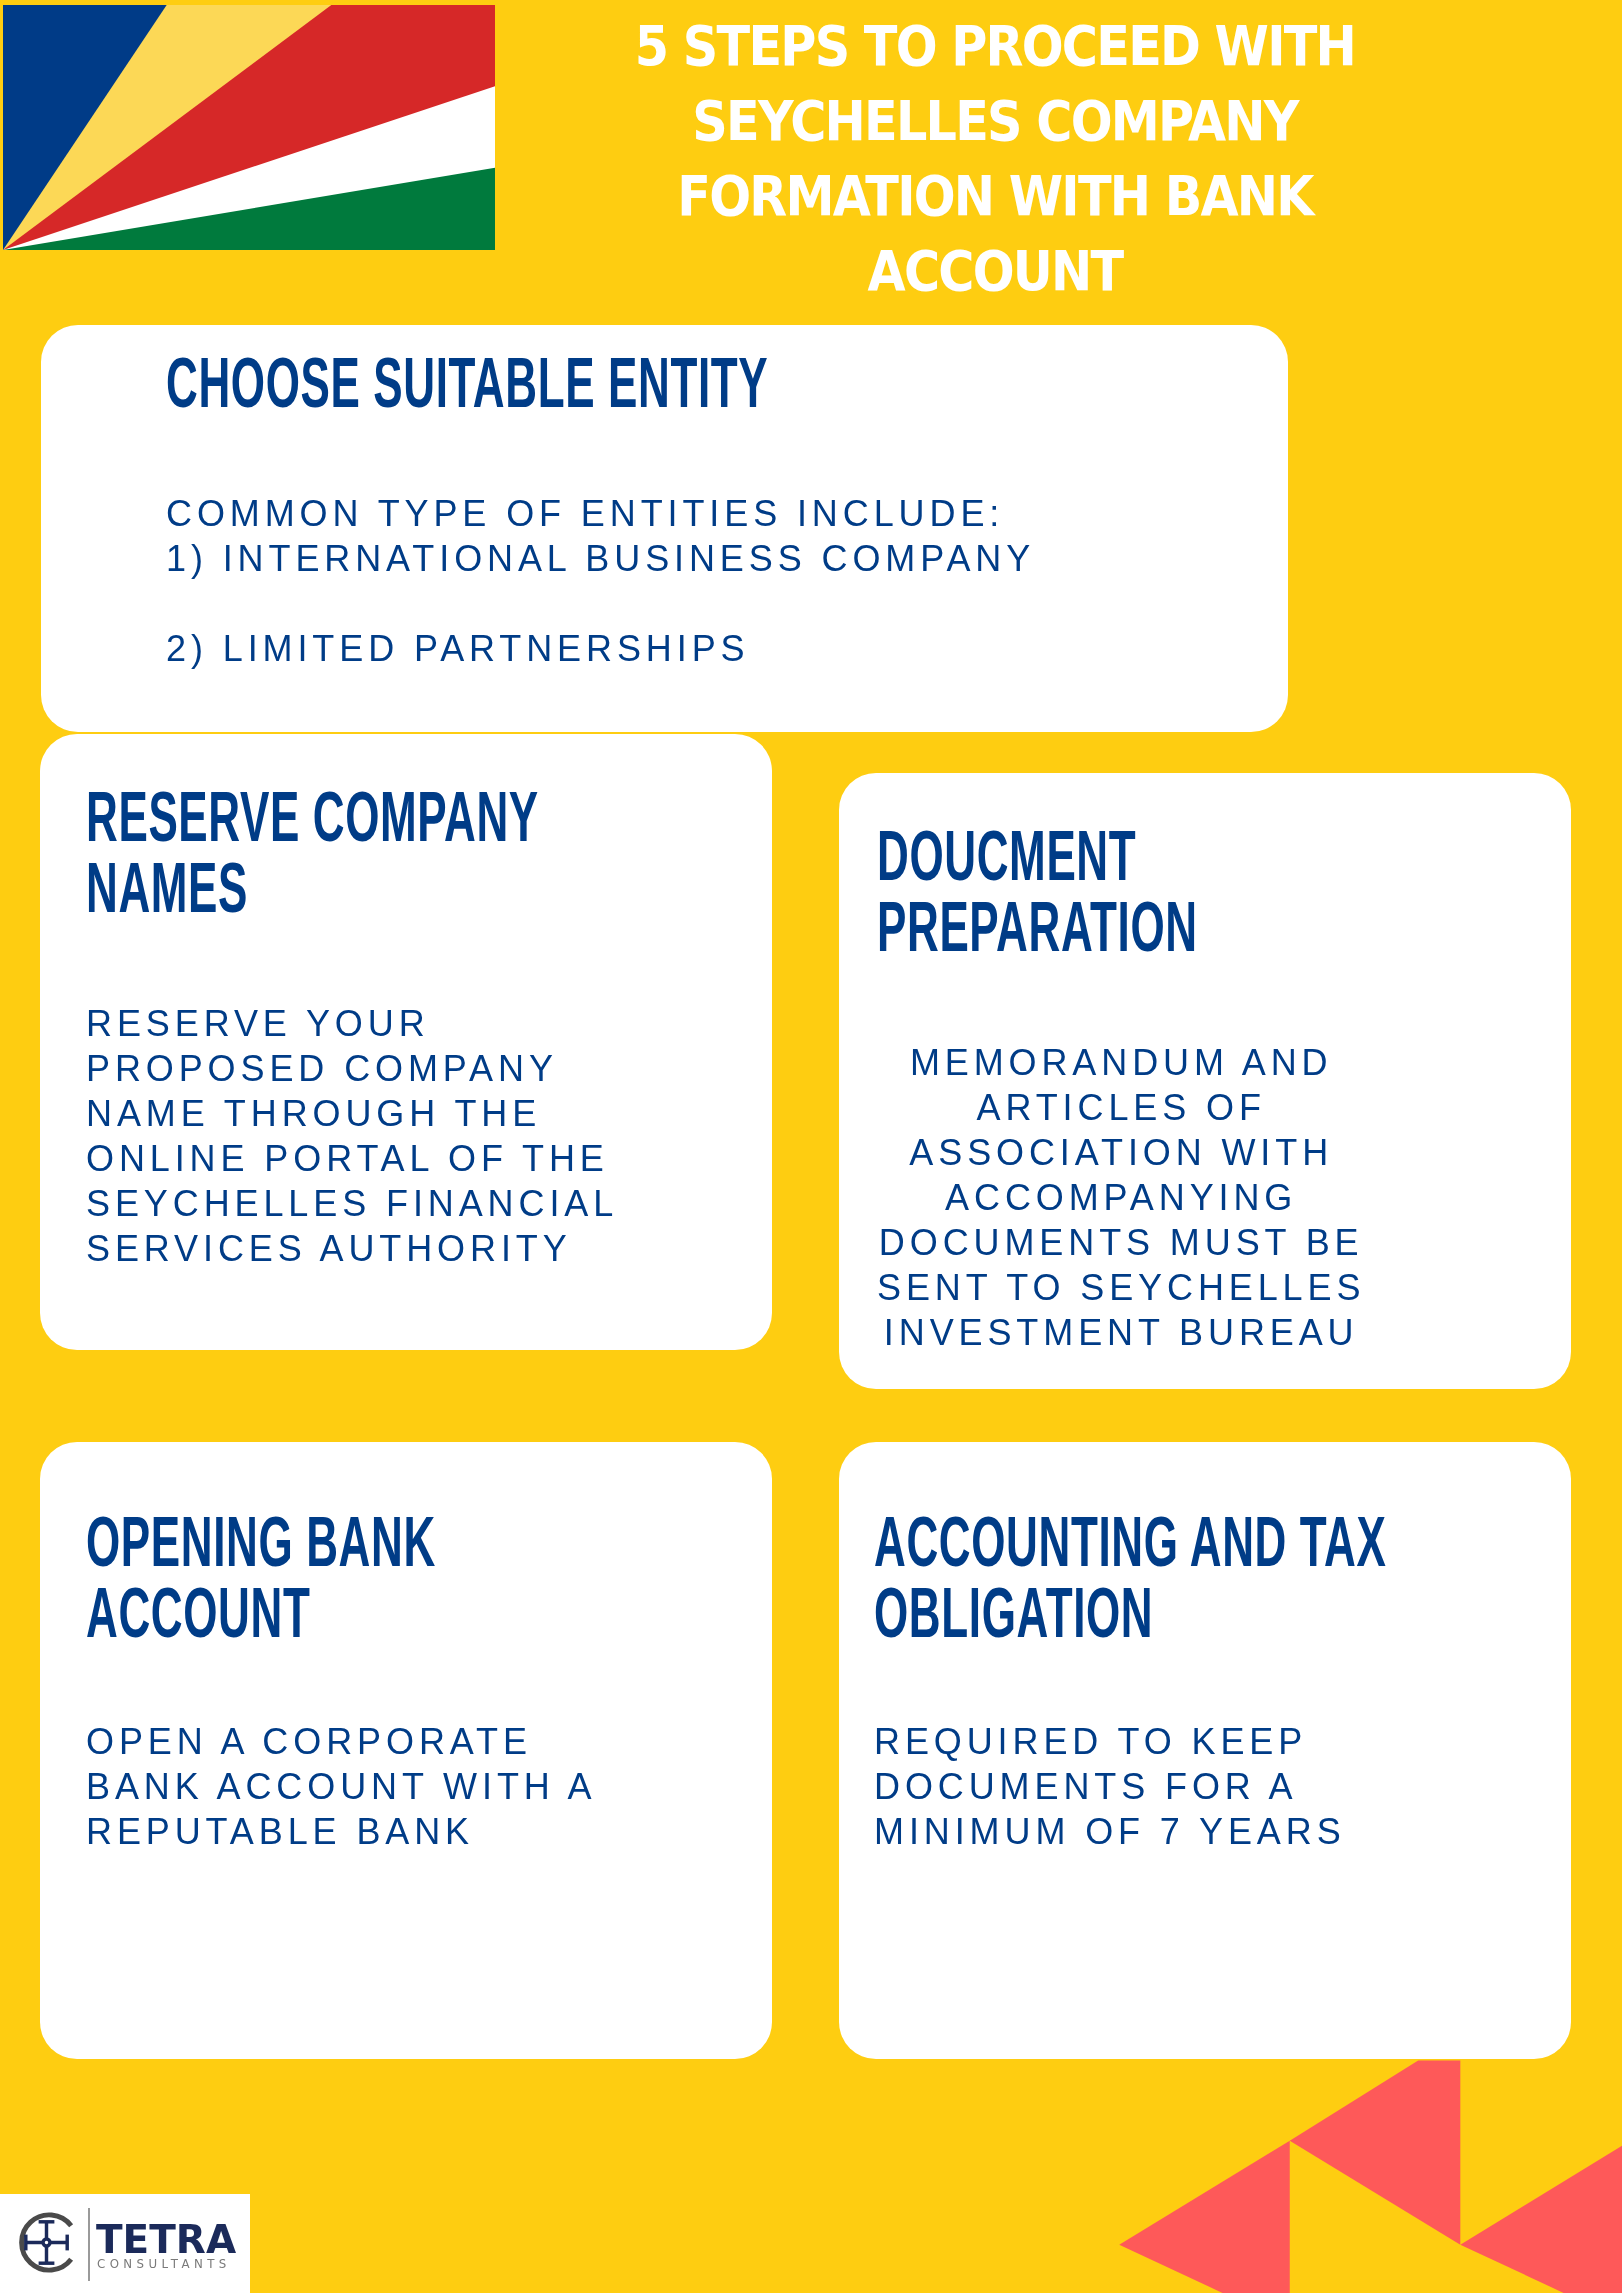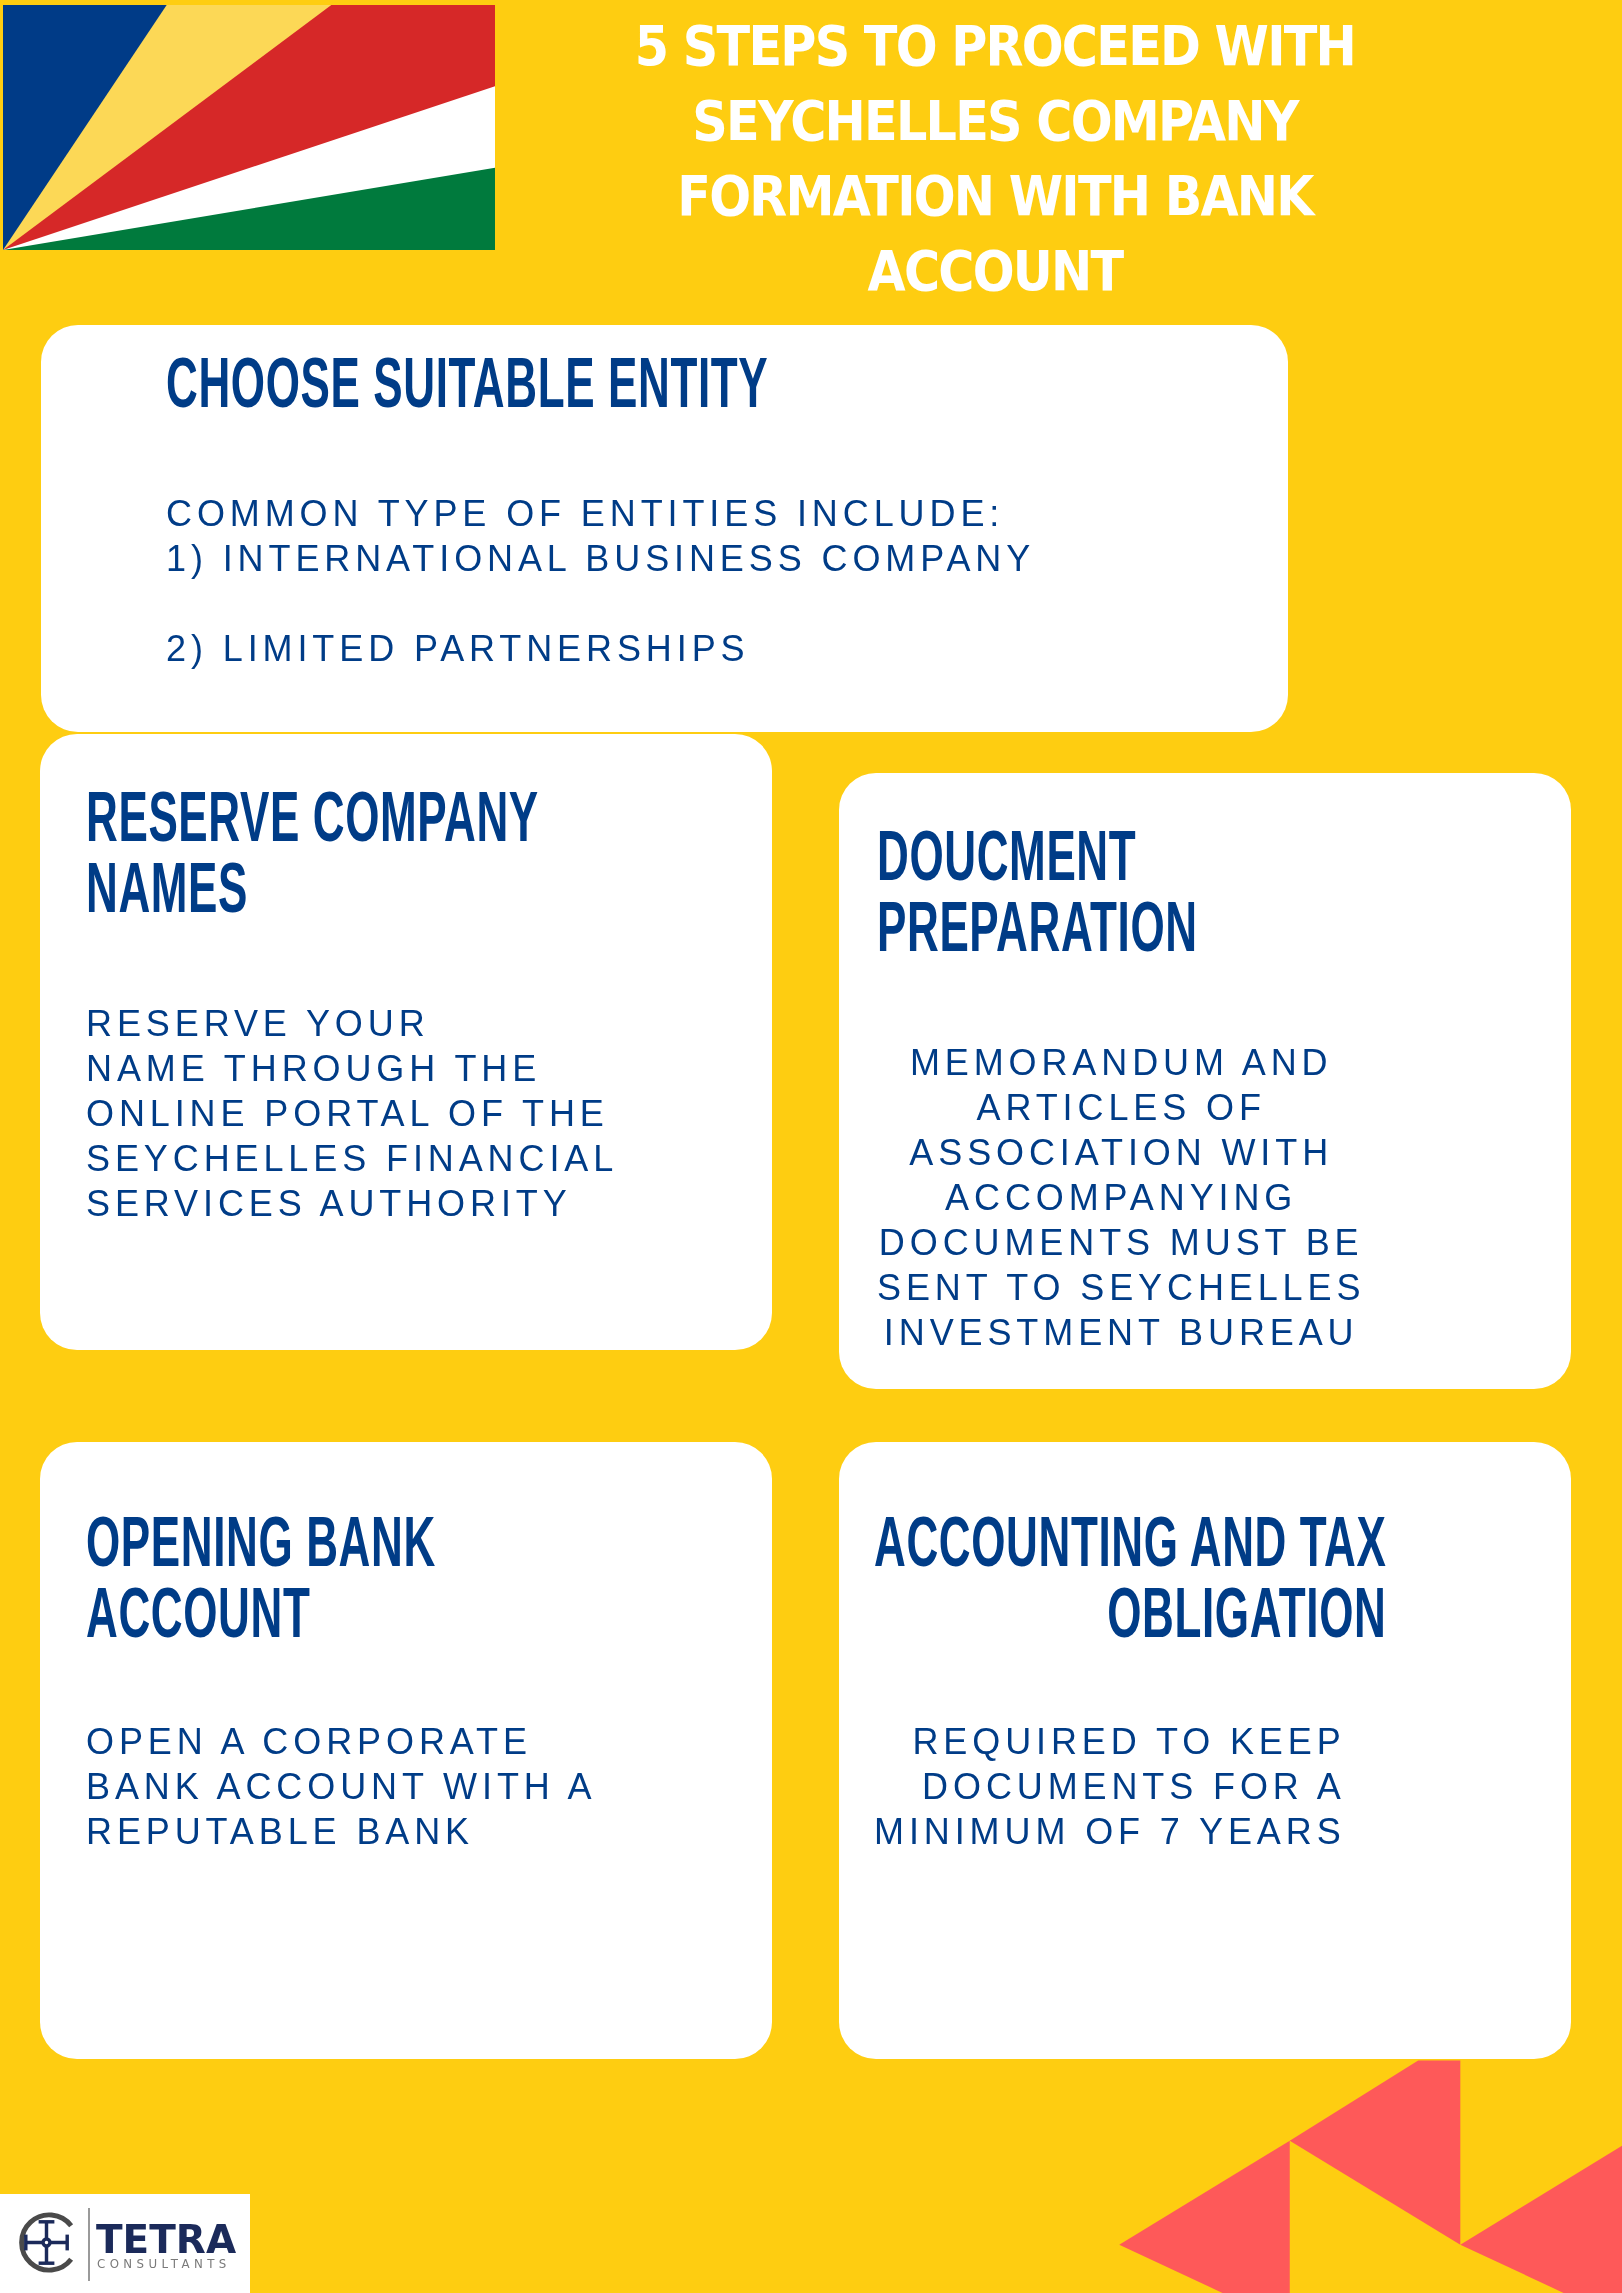--- a/index.html
+++ b/index.html
@@ -41,21 +41,21 @@
   #card1 .body { left:125px; top:167px; line-height:44px; }
   #card2 { left:40px; top:734px; width:732px; height:616px; }
   #card2 .heading { left:46px; top:47px; }
   #card2 .body { left:46px; top:267px; }
   #card3 { left:40px; top:1442px; width:732px; height:617px; }
   #card3 .heading { left:46px; top:64px; }
   #card3 .body { left:46px; top:277px; }
   #card4 { left:839px; top:773px; width:732px; height:616px; }
   #card4 .heading { left:38px; top:47px; }
   #card4 .body { left:38px; top:267px;text-align:center; }
-  #card5 { left:839px; top:1442px; width:732px; height:617px;text-align:right; }
+  #card5 { left:839px; top:1442px; width:732px; height:617px; }
   #card5 .heading { left:35px; top:64px; }
   #card5 .body { left:35px; top:277px; }
   .triangles { position:absolute; left:0; top:0; width:1622px; height:2294px; pointer-events:none; }
   .logo {
     position:absolute; left:0; top:2194px; width:250px; height:100px;
     background:#ffffff;
   }
   .logo .mark { position:absolute; left:11.8px; top:13.7px; width:69px; height:69px; }
   .logo .divider { position:absolute; left:88px; top:13.7px; width:2px; height:73px; background:#9a9a9a; }
   .logo .name {
@@ -98,20 +98,21 @@
   </div>
 </div>
 
 <div class="card" id="card2">
   <h2 class="heading">
     <span>RESERVE COMPANY</span>
     <span>NAMES</span>
   </h2>
   <div class="body">
     <span>RESERVE YOUR</span>
+    <span>PROPOSED COMPANY</span>
     <span>NAME THROUGH THE</span>
     <span>ONLINE PORTAL OF THE</span>
     <span>SEYCHELLES FINANCIAL</span>
     <span>SERVICES AUTHORITY</span>
   </div>
 </div>
 
 <div class="card" id="card4">
   <h2 class="heading">
     <span>DOUCMENT</span>

